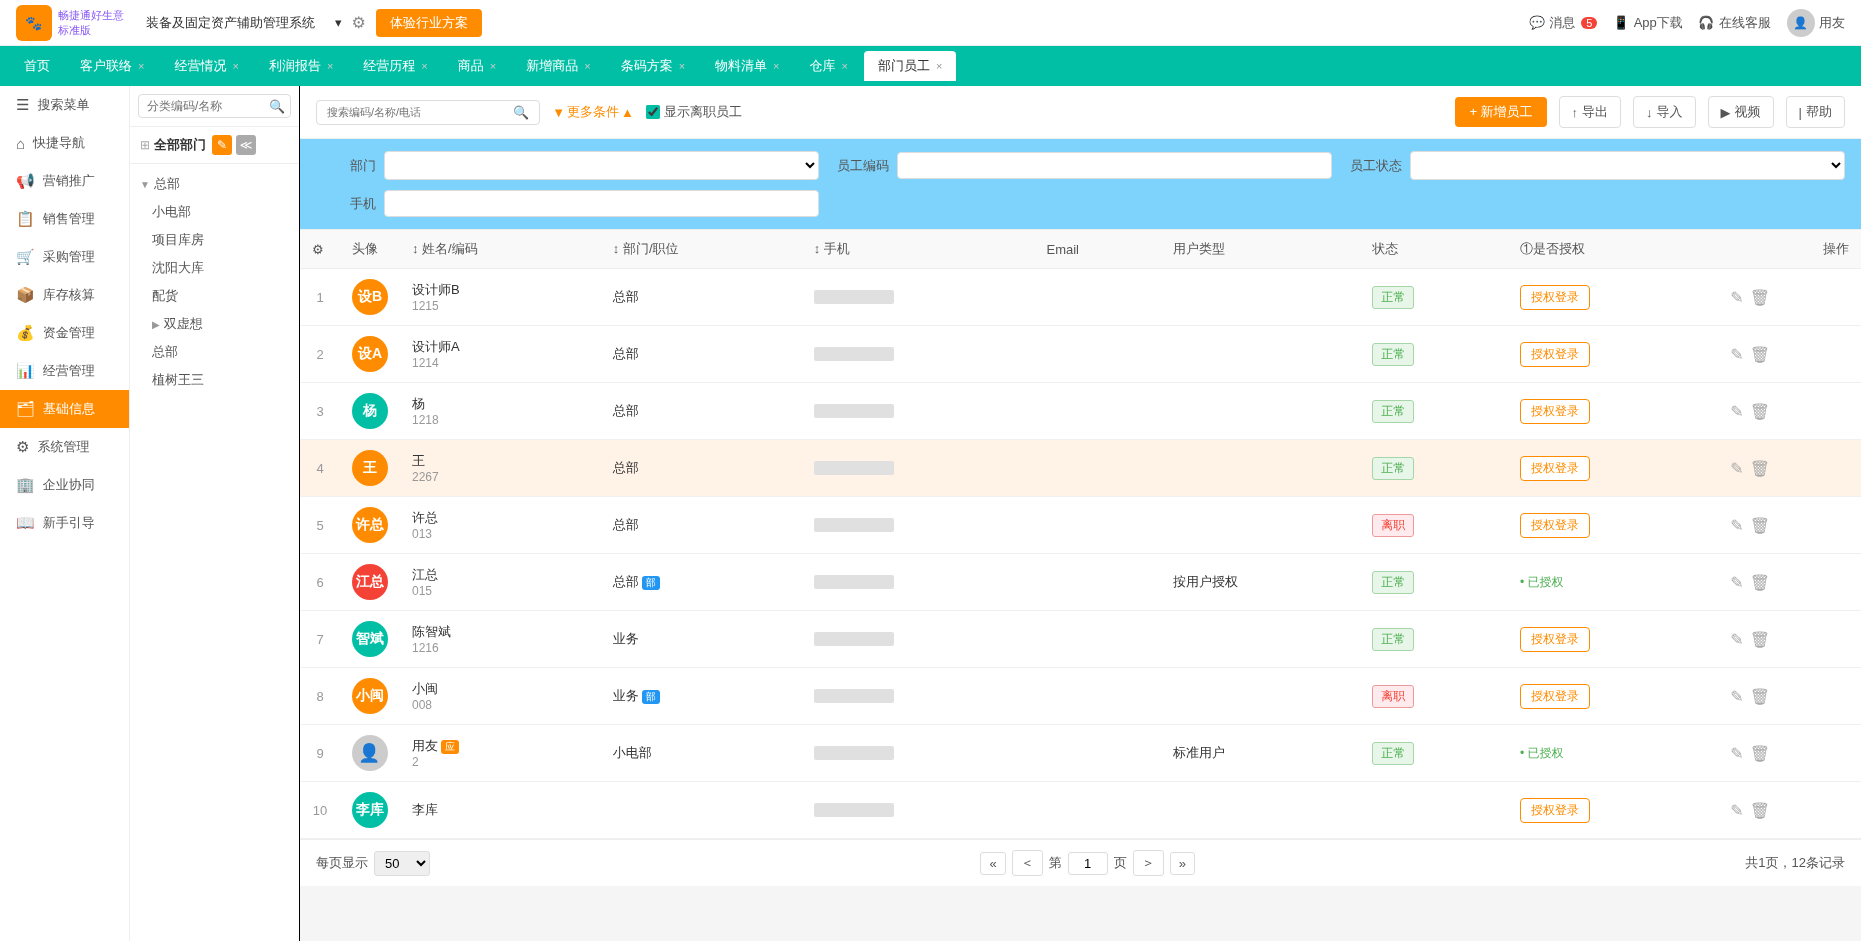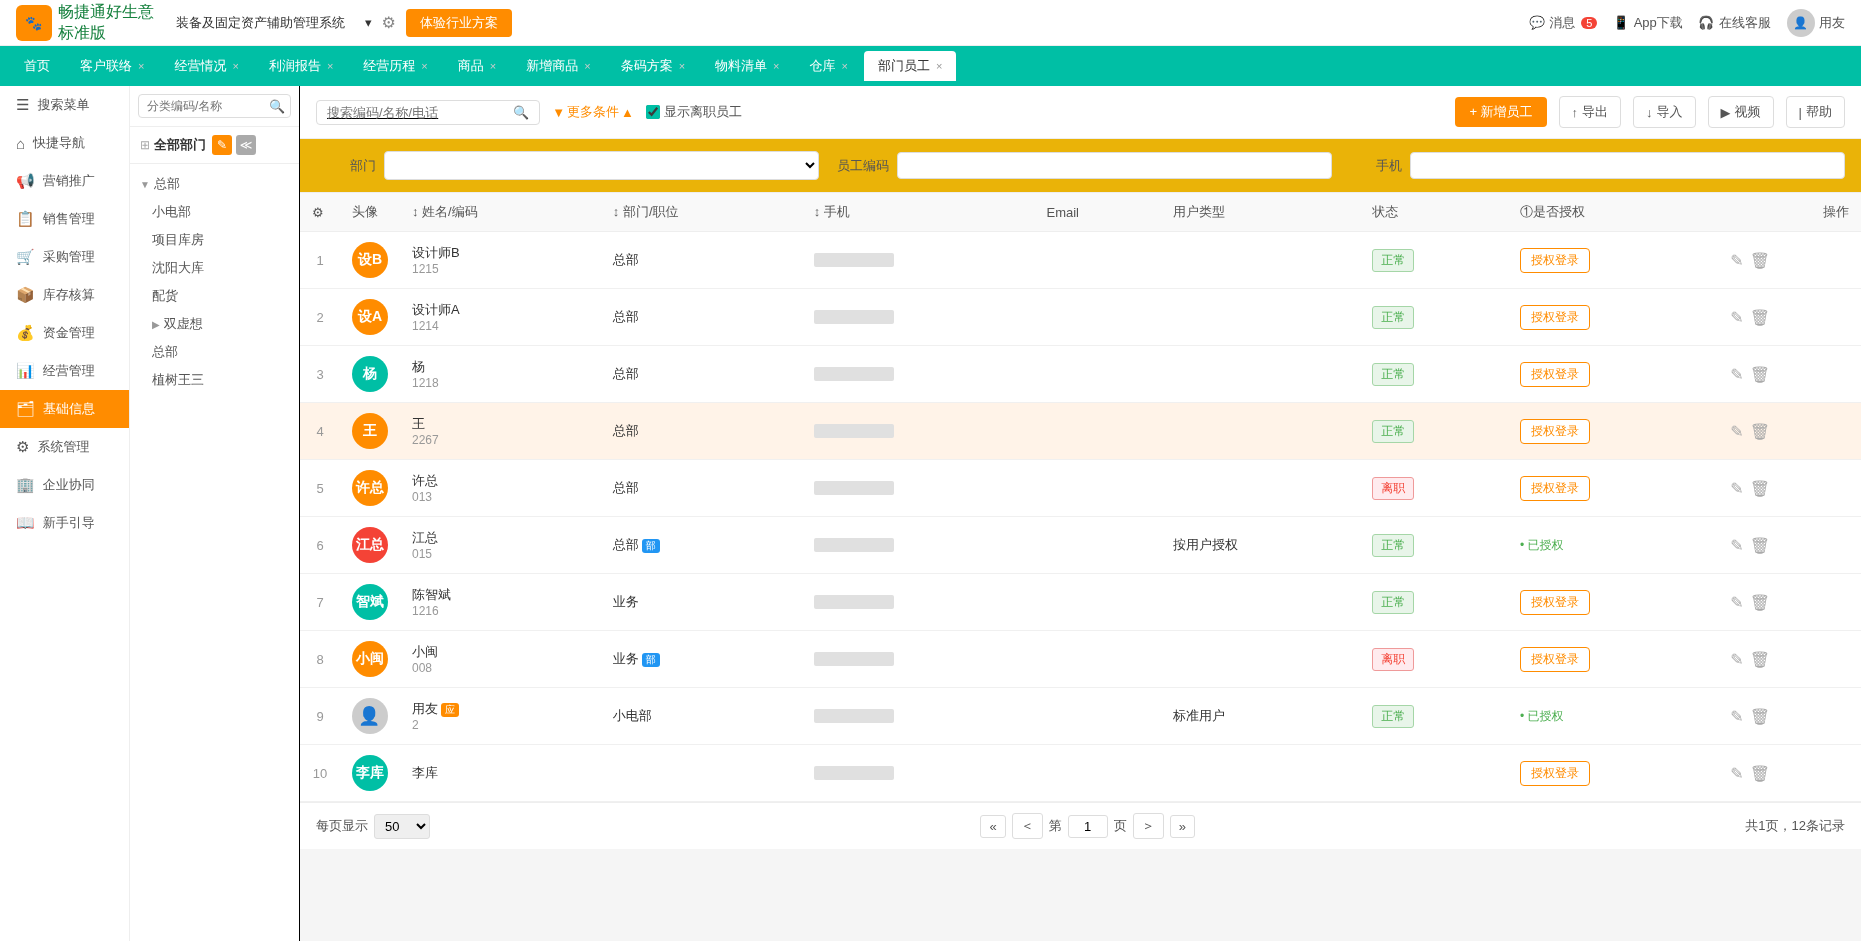--- a/index.html
+++ b/index.html
@@ -6,21 +6,21 @@
     body { font-family: 'Microsoft YaHei', Arial, sans-serif; font-size: 13px; background: #f5f5f5; color: #333; }
 
     
     .top-bar {
       display: flex; align-items: center; background: #fff; height: 46px;
       padding: 0 16px; border-bottom: 1px solid #eee; justify-content: space-between;
     }
     .top-bar-left { display: flex; align-items: center; gap: 10px; }
     .logo-area { display: flex; align-items: center; gap: 6px; }
     .logo-icon { width: 36px; height: 36px; background: #ff8c00; border-radius: 6px; display: flex; align-items: center; justify-content: center; color: #fff; font-size: 14px; font-weight: bold; }
-    .logo-text { font-size: 16px; color: #15803d; line-height: 1.3; }
+    .logo-text { font-size: 11px; color: #8b5cf6; line-height: 1.3; }
     .system-title-dropdown { display: flex; align-items: center; gap: 20px; cursor: pointer; margin-left: 12px; }
     .gear-btn { background: none; border: none; cursor: pointer; color: #888; font-size: 16px; }
     .try-btn { background: #ff8c00; color: #fff; border: none; border-radius: 4px; padding: 5px 14px; cursor: pointer; font-size: 13px; }
     .top-bar-right { display: flex; align-items: center; gap: 16px; color: #555; font-size: 13px; }
     .top-right-item { display: flex; align-items: center; gap: 4px; cursor: pointer; }
     .badge { background: #f44336; color: #fff; border-radius: 10px; font-size: 11px; padding: 0 5px; margin-left: 2px; }
     .avatar-circle { width: 28px; height: 28px; border-radius: 50%; background: #ccc; display: flex; align-items: center; justify-content: center; color: #fff; font-size: 12px; }
 
     
     .nav-tabs { background: #00bfa5; display: flex; align-items: center; height: 40px; padding: 0 10px; gap: 2px; overflow-x: auto; }
@@ -56,21 +56,21 @@
     .filter-bar { background: #fff; padding: 10px 16px; display: flex; align-items: center; gap: 12px; border-bottom: 1px solid #eee; }
     .filter-search { display: flex; align-items: center; gap: 6px; border: 1px solid #ddd; border-radius: 4px; padding: 4px 10px; }
     .filter-search input { border: none; outline: none; font-size: 13px; width: 200px; }
     .more-conditions { color: #ff8c00; cursor: pointer; font-size: 13px; display: flex; align-items: center; gap: 2px; }
     .show-resigned { display: flex; align-items: center; gap: 4px; font-size: 13px; color: #555; }
     .checkbox-styled { width: 14px; height: 14px; accent-color: #00bfa5; }
     .btn-add { background: #ff8c00; color: #fff; border: none; border-radius: 4px; padding: 6px 14px; cursor: pointer; font-size: 13px; }
     .btn-outline { background: #fff; color: #555; border: 1px solid #ddd; border-radius: 4px; padding: 6px 12px; cursor: pointer; font-size: 13px; display: flex; align-items: center; gap: 4px; }
 
     
-    .adv-filter { background: #eab308; padding: 12px 16px; border-bottom: 1px solid #eee; display: grid; grid-template-columns: 1fr 1fr 1fr; gap: 10px; }
+    .adv-filter { background: #7dd3fc; padding: 12px 16px; border-bottom: 1px solid #eee; display: grid; grid-template-columns: 1fr 1fr 1fr; gap: 10px; }
     .adv-filter-row { display: flex; align-items: center; gap: 8px; }
     .adv-filter-label { color: #555; font-size: 13px; white-space: nowrap; min-width: 60px; text-align: right; }
     .adv-filter-input { flex: 1; border: 1px solid #ddd; border-radius: 4px; padding: 5px 8px; font-size: 13px; }
     .adv-filter-select { flex: 1; border: 1px solid #ddd; border-radius: 4px; padding: 5px 8px; font-size: 13px; background: #fff; }
     .btn-query { background: #ff8c00; color: #fff; border: none; border-radius: 4px; padding: 6px 20px; cursor: pointer; font-size: 13px; }
     .btn-settings { background: #fff; color: #555; border: 1px solid #ddd; border-radius: 4px; padding: 6px 20px; cursor: pointer; font-size: 13px; }
 
     
     .table-wrap { background: #fff; margin: 0; }
     table { width: 100%; border-collapse: collapse; font-size: 13px; }
@@ -250,21 +250,21 @@
         <div class="dept-node" style="padding-left: 22px;">
           <span>植树王三</span>
         </div>
       </div>
   </div>
 
   <div class="content">
 
     <div class="filter-bar">
       <div class="filter-search">
-        <input type="text" style="border: none; outline: none; font-size: 13px; width: 180px; text-decoration: underline;" placeholder="搜索编码/名称/电话">
+        <input type="text" style="border: none; outline: none; font-size: 11px; width: 180px;" placeholder="搜索编码/名称/电话">
         <span style="color:#aaa;">🔍</span>
       </div>
       <div class="more-conditions">
         <span>▼</span>
         <span>更多条件</span>
         <span>▲</span>
       </div>
       <label class="show-resigned">
         <input type="checkbox" class="checkbox-styled" checked="" style="">
         <span>显示离职员工</span>
@@ -295,20 +295,26 @@
         <span class="adv-filter-label">部门</span>
         <select class="adv-filter-select">
           <option></option>
         </select>
       </div>
       <div class="adv-filter-row">
         <span class="adv-filter-label">员工编码</span>
         <input class="adv-filter-input" type="text" style="">
       </div>
       <div class="adv-filter-row">
+        <span class="adv-filter-label">员工状态</span>
+        <select class="adv-filter-select">
+          <option></option>
+        </select>
+      </div>
+      <div class="adv-filter-row">
         <span class="adv-filter-label">手机</span>
         <input class="adv-filter-input" type="text" style="">
       </div>
     </div>
 
     <div class="table-wrap">
       <table>
         <thead>
           <tr>
             <th>⚙</th>

